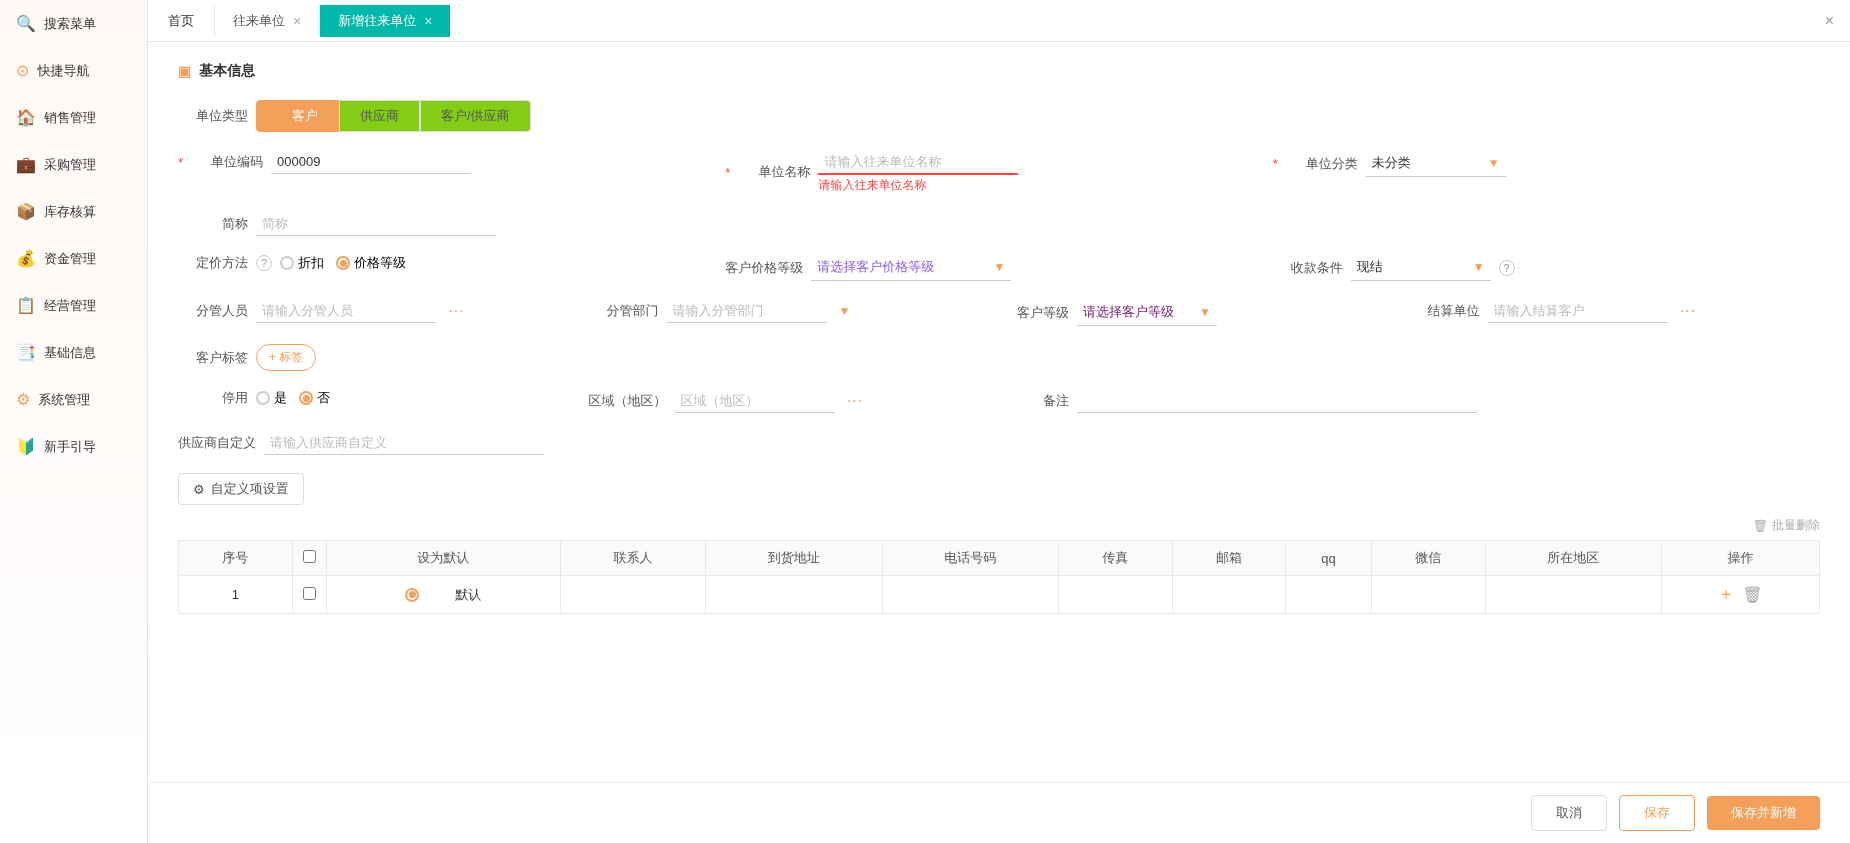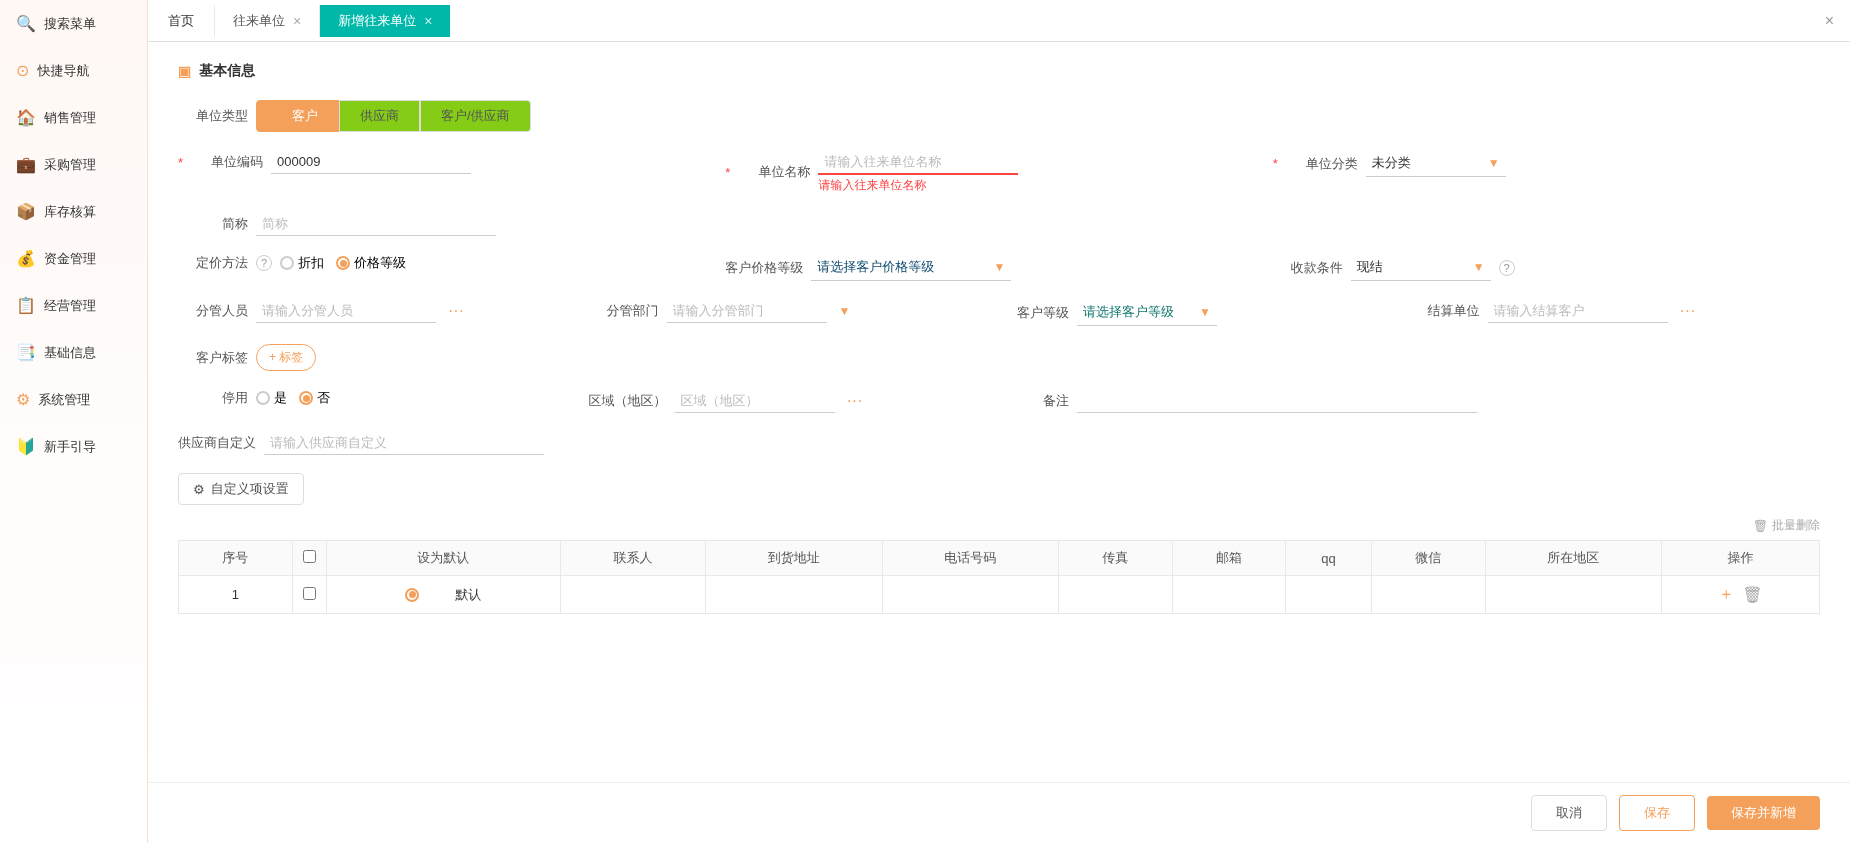--- a/index.html
+++ b/index.html
@@ -456,21 +456,21 @@
           </label>
           <label class="radio-item">
             <span class="radio-circle checked"></span>
             <span>价格等级</span>
           </label>
         </div>
       </div>
       <div class="form-field" style="flex: 1;">
         <span class="form-label">客户价格等级</span>
         <div class="form-select wide">
-          <span style="color:#0c4a6e;">请选择客户价格等级</span>
+          <span style="color:#8b5cf6;">请选择客户价格等级</span>
           <span class="dropdown-arrow">▼</span>
         </div>
       </div>
       <div class="form-field" style="flex: 1;">
         <span class="form-label">收款条件</span>
         <div class="form-select">
           <span>现结</span>
           <span class="dropdown-arrow">▼</span>
         </div>
         <span class="help-icon">?</span>
@@ -484,21 +484,21 @@
         <span class="dots-btn">···</span>
       </div>
       <div class="form-field" style="flex: 1;">
         <span class="form-label">分管部门</span>
         <input class="form-input" type="text" placeholder="请输入分管部门" style="width: 160px;">
         <span class="dropdown-arrow" style="color:#f5a05a;margin-left:4px;">▼</span>
       </div>
       <div class="form-field" style="flex: 1;">
         <span class="form-label">客户等级</span>
         <div class="form-select">
-          <span style="color:#0f766e;">请选择客户等级</span>
+          <span style="color:#701a75;">请选择客户等级</span>
           <span class="dropdown-arrow">▼</span>
         </div>
       </div>
       <div class="form-field" style="flex: 1;">
         <span class="form-label">结算单位</span>
         <input class="form-input" type="text" placeholder="请输入结算客户" style="width: 180px;">
         <span class="dots-btn">···</span>
       </div>
     </div>
 

